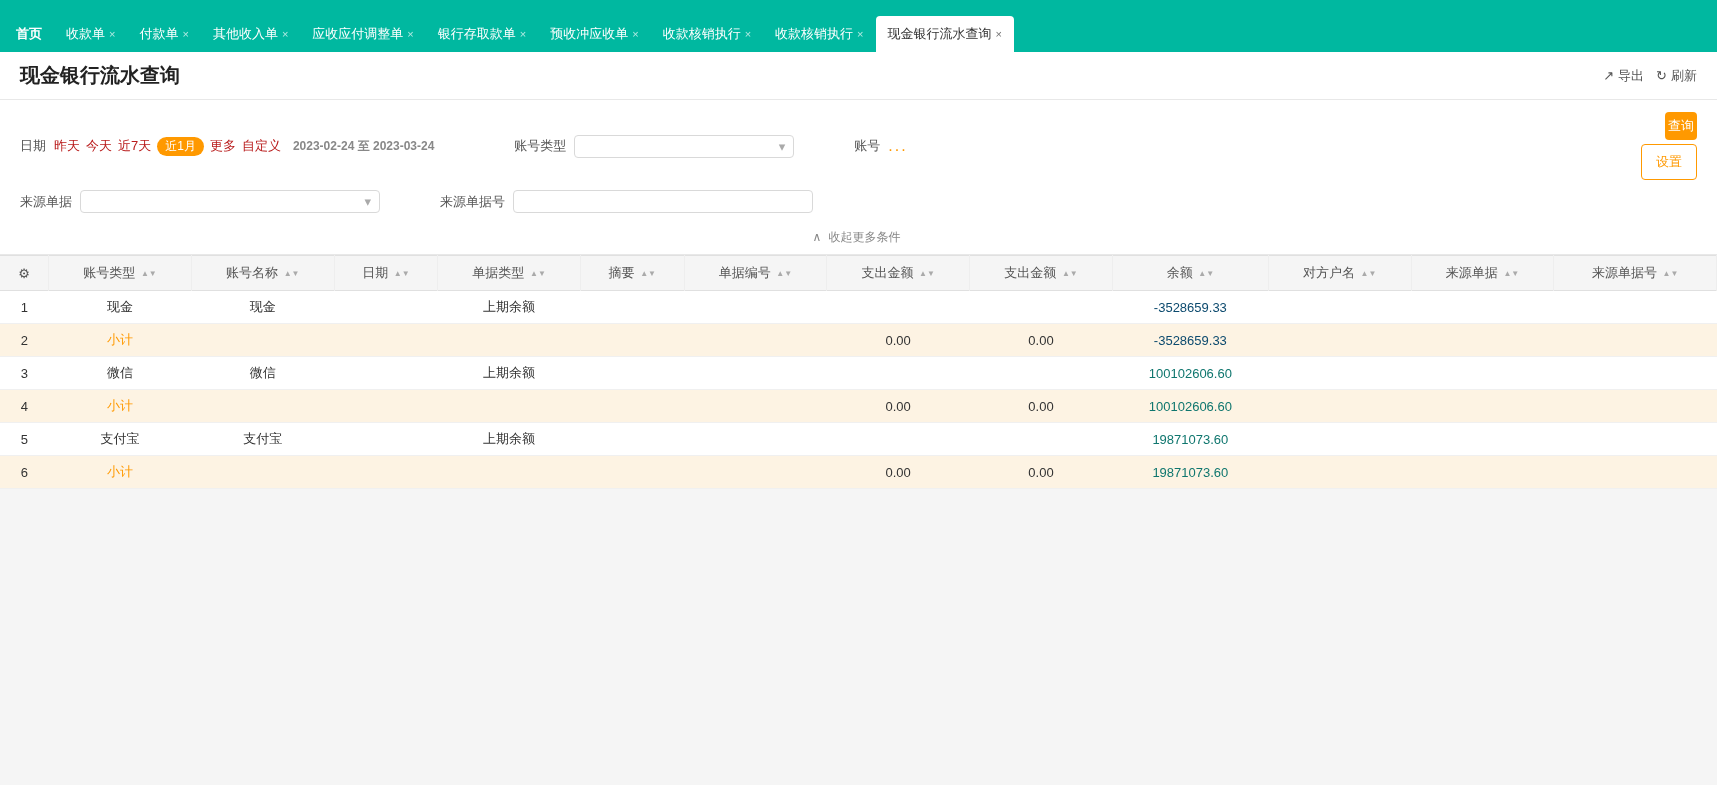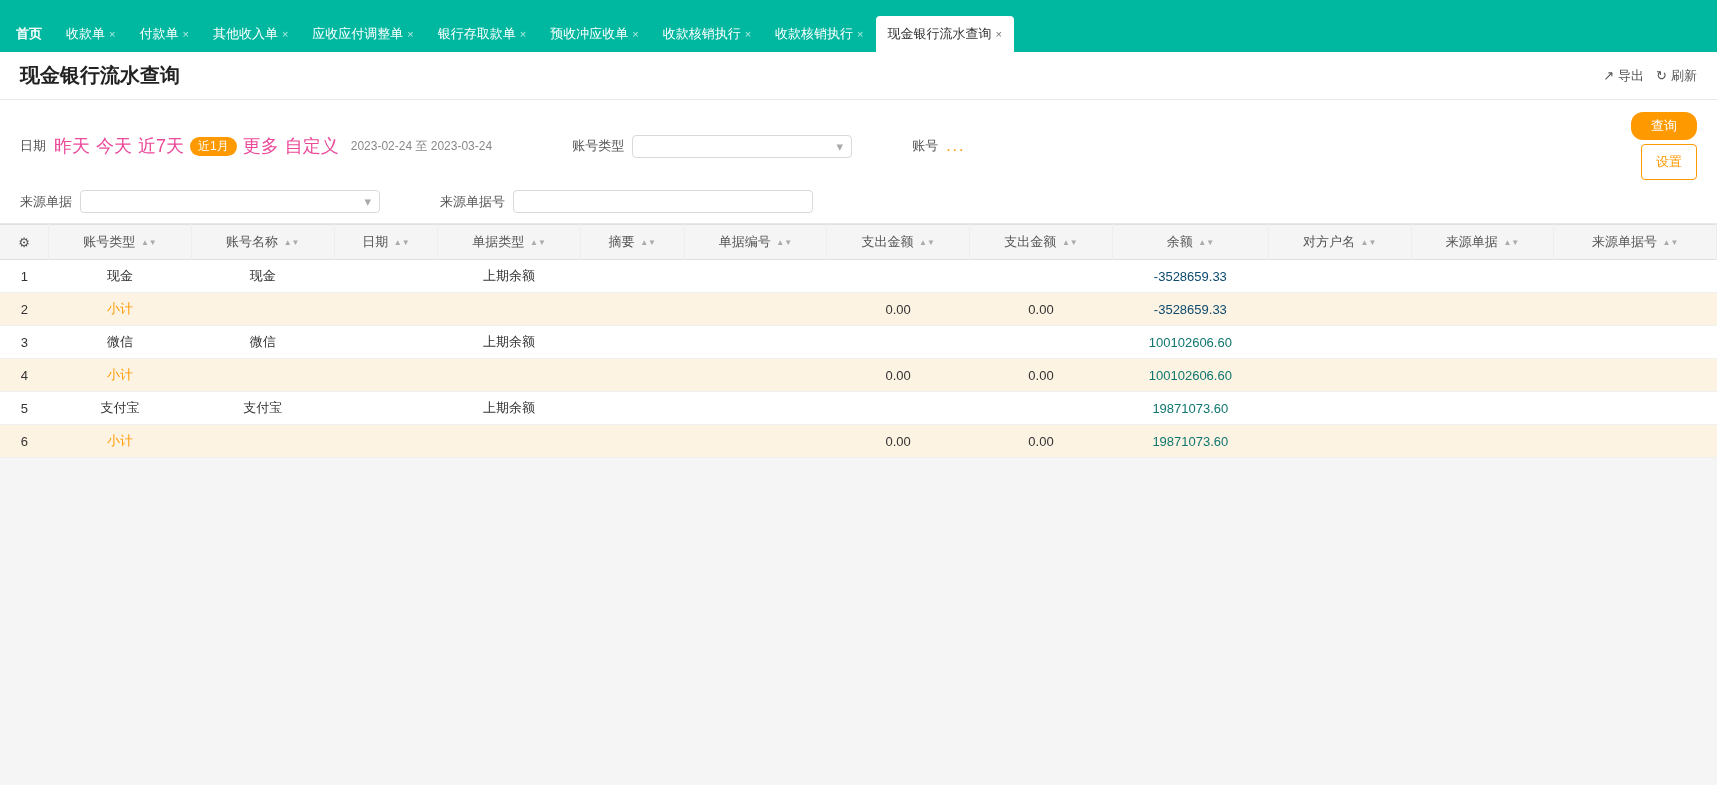--- a/index.html
+++ b/index.html
@@ -91,36 +91,37 @@
       color: #555;
       white-space: nowrap;
       font-size: 13px;
     }
     .date-options {
       display: flex;
       align-items: center;
       gap: 6px;
     }
     .date-opt {
-      color: #ec4899;
-      cursor: pointer;
-      font-size: 18px;
+      color: #b91c1c;
+      cursor: pointer;
+      font-size: 13px;
     }
     .date-opt.active-orange {
       background: #f90;
       color: #fff;
       border-radius: 10px;
       padding: 1px 8px;
       font-size: 12px;
       text-align: right;
     }
     .date-range {
       color: #888;
       font-size: 12px;
       margin-left: 4px;
+      font-weight: bold;
     }
     .filter-select {
       display: flex;
       align-items: center;
       border: 1px solid #d9d9d9;
       border-radius: 4px;
       padding: 3px 8px;
       min-width: 160px;
       background: #fff;
       cursor: pointer;
@@ -144,22 +145,22 @@
     .dots-btn {
       color: #f90;
       cursor: pointer;
       font-size: 16px;
       letter-spacing: 2px;
     }
     .btn-query {
       background: #f90;
       color: #fff;
       border: none;
-      border-radius: 12px;
-      padding: 5px 20px;
+      border-radius: 4px;
+      padding: 5px 3px;
       cursor: pointer;
       font-size: 13px;
     }
     .btn-settings {
       background: #fff;
       color: #f90;
       border: 1px solid #f90;
       border-radius: 4px;
       padding: 8px 14px;
       cursor: pointer;
@@ -326,20 +327,24 @@
         <span></span>
         <span style="color:#aaa;">▾</span>
       </div>
     </div>
     <div class="filter-group" style="margin-left:40px;">
       <span class="filter-label">来源单据号</span>
       <input class="filter-input" type="text" style="min-width: 300px;">
     </div>
   </div>
 
+  <div class="collapse-bar">
+    <span>∧</span>
+    <span>收起更多条件</span>
+  </div>
 </div>
 
 <div class="table-container">
   <table>
     <thead>
       <tr>
         <th>
           <span style="cursor:pointer;">⚙</span>
         </th>
         <th>

